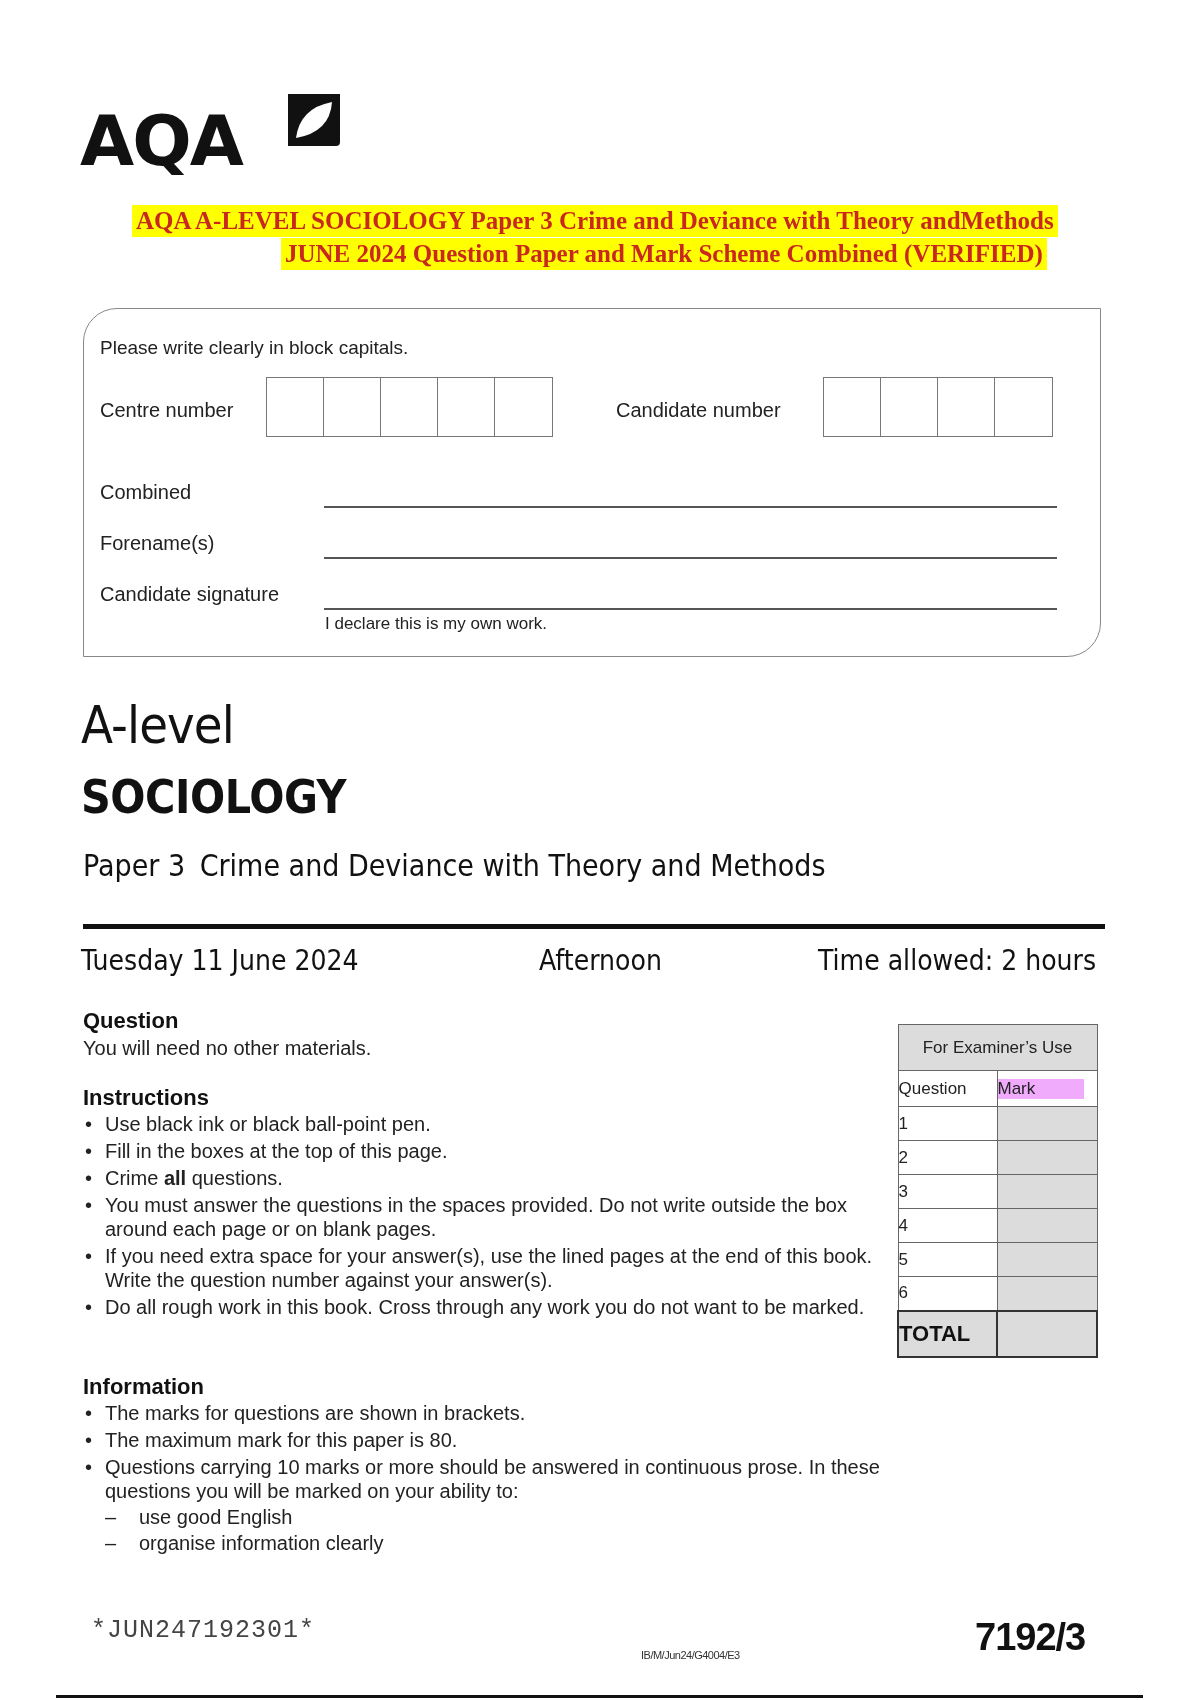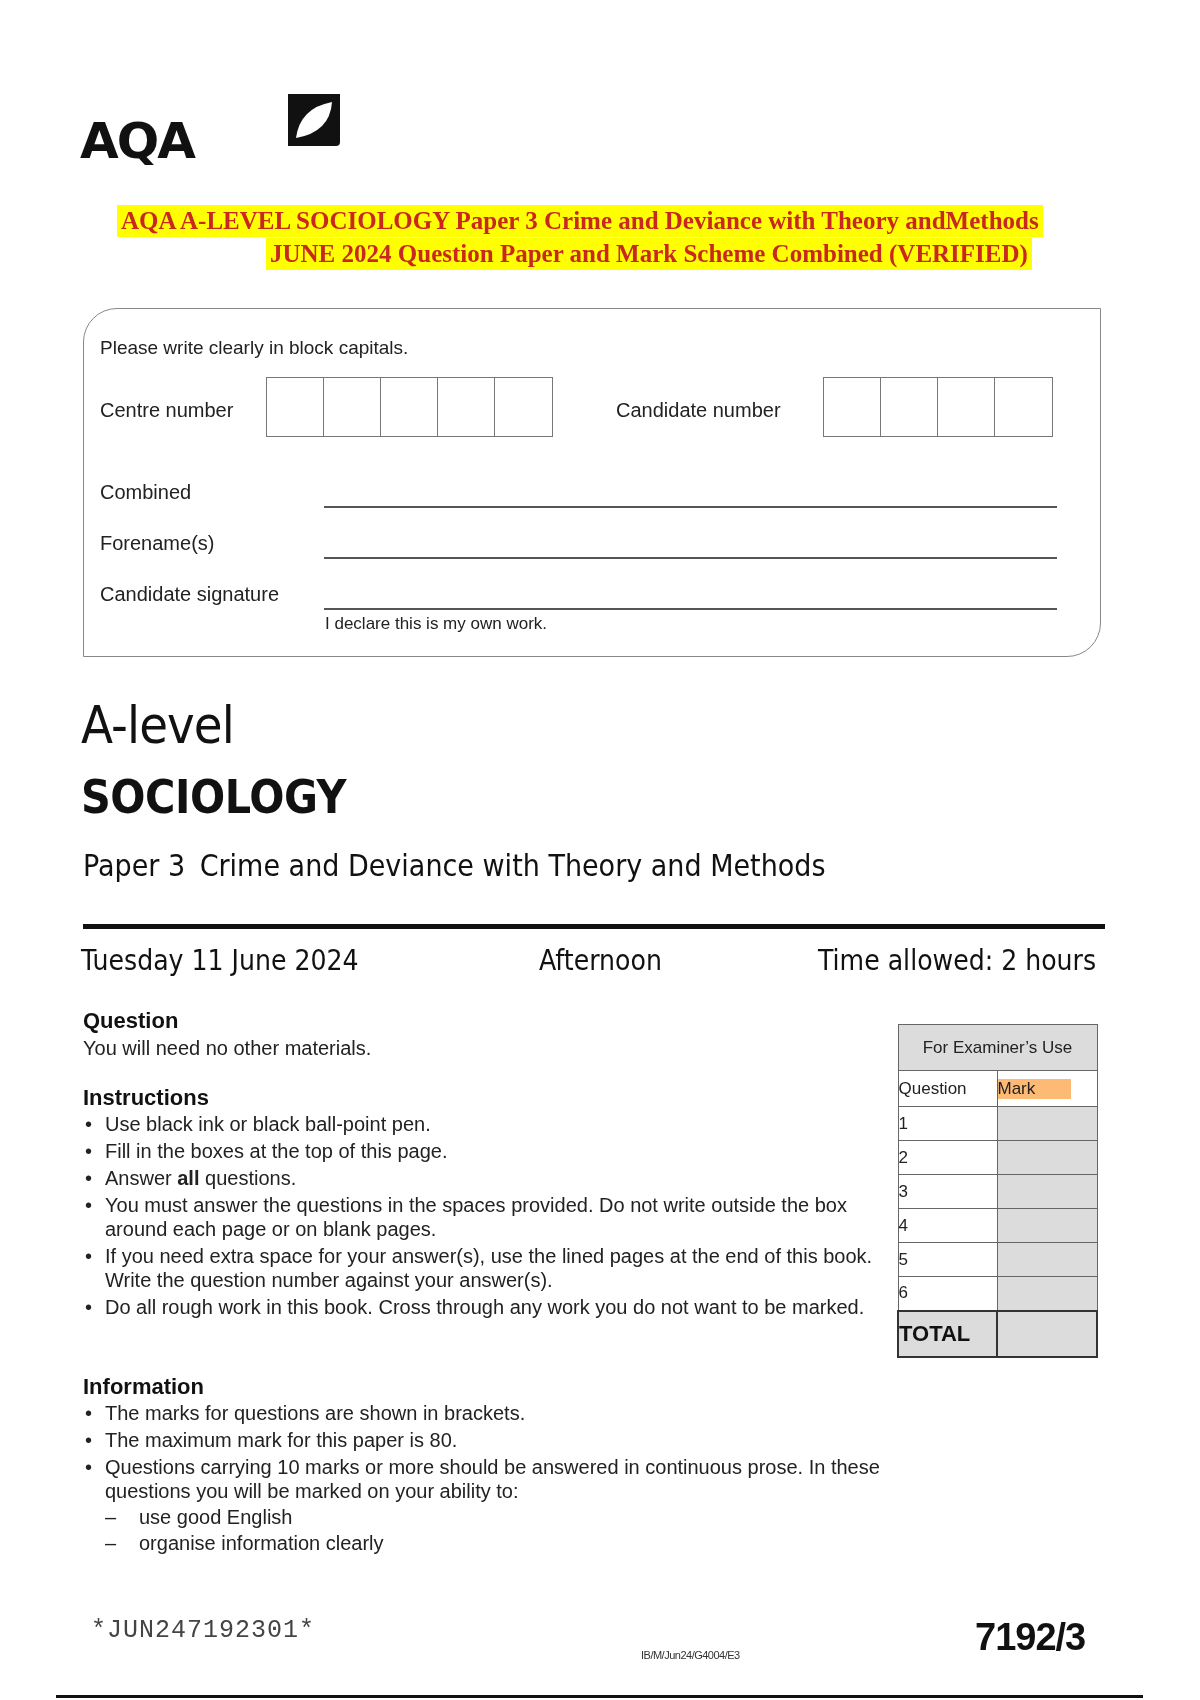--- a/index.html
+++ b/index.html
@@ -3,26 +3,26 @@
 <meta charset="utf-8">
 <style>
   * { box-sizing: border-box; margin: 0; padding: 0; }
   html, body { width: 1200px; height: 1700px; background: #ffffff; overflow: hidden; }
   body { position: relative; font-family: "Liberation Sans", sans-serif; color: #111; }
 
   .abs { position: absolute; }
 
   
   .logo { left: 80px; top: 88px; width: 262px; height: 96px; }
-  .logo-text { position: absolute; left: 0; top: 14px; font-family: "DejaVu Sans", sans-serif; font-weight: bold; font-size: 50px; letter-spacing: -2px; line-height: 78px; color: #111; }
+  .logo-text { position: absolute; left: 0; top: 14px; font-family: "DejaVu Sans", sans-serif; font-weight: bold; font-size: 70px; letter-spacing: -2px; line-height: 78px; color: #111; }
   .logo-mark { position: absolute; left: 206px; top: 4px; width: 56px; height: 56px; }
 
   
   .banner { left: 0; top: 205px; width: 1200px; font-family: "Liberation Serif", serif; font-weight: bold; font-size: 25px; color: #c8281e; line-height: 32px; }
-  .banner-line { position: absolute; white-space: nowrap; background: #ffff00; padding: 0 4px; }
+  .banner-line { position: absolute; white-space: nowrap; background: #ffff00; padding: 0 4px; margin-left: 15px; }
   .banner-line.l1 { left: 117px; top: 0; }
   .banner-line.l2 { left: 266px; top: 33px; }
 
   
   .cand-box { left: 83px; top: 308px; width: 1018px; height: 349px; border: 1.5px solid #888; border-radius: 34px 0 34px 0; }
   .cand-box .note { position: absolute; left: 16px; top: 28px; font-size: 19px; color: #222; }
   .field-label { position: absolute; font-size: 20px; color: #222; }
   .digit-row { position: absolute; display: flex; border: 1.5px solid #777; height: 60px; }
   .digit-row .digit { width: 57px; height: 100%; border-right: 1.5px solid #777; }
   .digit-row .digit:last-child { border-right: none; }
@@ -47,21 +47,21 @@
   ul.bullets li::before { content: "•"; position: absolute; left: 2px; top: 0; }
   ul.dash { list-style: none; margin-top: 2px; }
   ul.dash li { padding-left: 34px; margin-bottom: 2px; }
   ul.dash li::before { content: "–"; left: 0; }
 
   
   .exam-table { left: 897px; top: 1024px; width: 201px; border: 1.5px solid #555; border-collapse: collapse; font-size: 17px; color: #222; }
   .exam-table td, .exam-table th { border: 1.2px solid #666; font-weight: normal; }
   .exam-table .hdr { background: #dcdcdc; height: 46px; }
   .exam-table .subhdr td { height: 36px; background: #fff; }
-  .exam-table .mark-label { display: inline-block; background: #fdba74; width: 73px; line-height: 20px; }
+  .exam-table .mark-label { display: inline-block; background: #f0abfc; width: 86px; line-height: 20px; }
   .exam-table .qcell { width: 99px; height: 34px; background: #fff; }
   .exam-table .mcell { background: #dcdcdc; }
   .exam-table .total td { height: 46px; border: 2.5px solid #333; background: #dcdcdc; }
   .exam-table .total .tlabel { font-weight: bold; font-size: 22px; color: #111; margin-left: 9px; }
 
   
   .barcode-text { left: 91px; top: 1616px; font-family: "Liberation Mono", monospace; font-size: 25px; color: #444; letter-spacing: 1px; }
   .ref { left: 641px; top: 1649px; font-size: 11px; color: #333; letter-spacing: -0.5px; }
   .paper-code { left: 975px; top: 1616px; font-size: 38px; font-weight: bold; color: #111; letter-spacing: -1px; }
   .bottom-rule { left: 56px; top: 1695px; width: 1087px; height: 3px; background: #111; }
@@ -126,21 +126,21 @@
 <div class="abs date-row" style="left:539px;">Afternoon</div>
 <div class="abs date-row" style="left:818px;">Time allowed: 2 hours</div>
 
 <div class="section-title" style="top:1008px;">Question</div>
 <div class="body-text" style="top:1036px;">You will need no other materials.</div>
 
 <div class="section-title" style="top:1085px;">Instructions</div>
 <ul class="bullets" style="top:1112px;">
   <li>Use black ink or black ball-point pen.</li>
   <li><span>Fill in the boxes at the top of this page.</span></li>
-  <li><span>Answer </span><b>all</b><span> questions.</span></li>
+  <li><span>Crime </span><b>all</b><span> questions.</span></li>
   <li>You must answer the questions in the spaces provided. Do not write outside the box around each page or on blank pages.</li>
   <li>If you need extra space for your answer(s), use the lined pages at the end of this book. Write the question number against your answer(s).</li>
   <li>Do all rough work in this book. Cross through any work you do not want to be marked.</li>
 </ul>
 
 <div class="section-title" style="top:1374px;">Information</div>
 <ul class="bullets" style="top:1401px;">
   <li>The marks for questions are shown in brackets.</li>
   <li>The maximum mark for this paper is 80.</li>
   <li>

